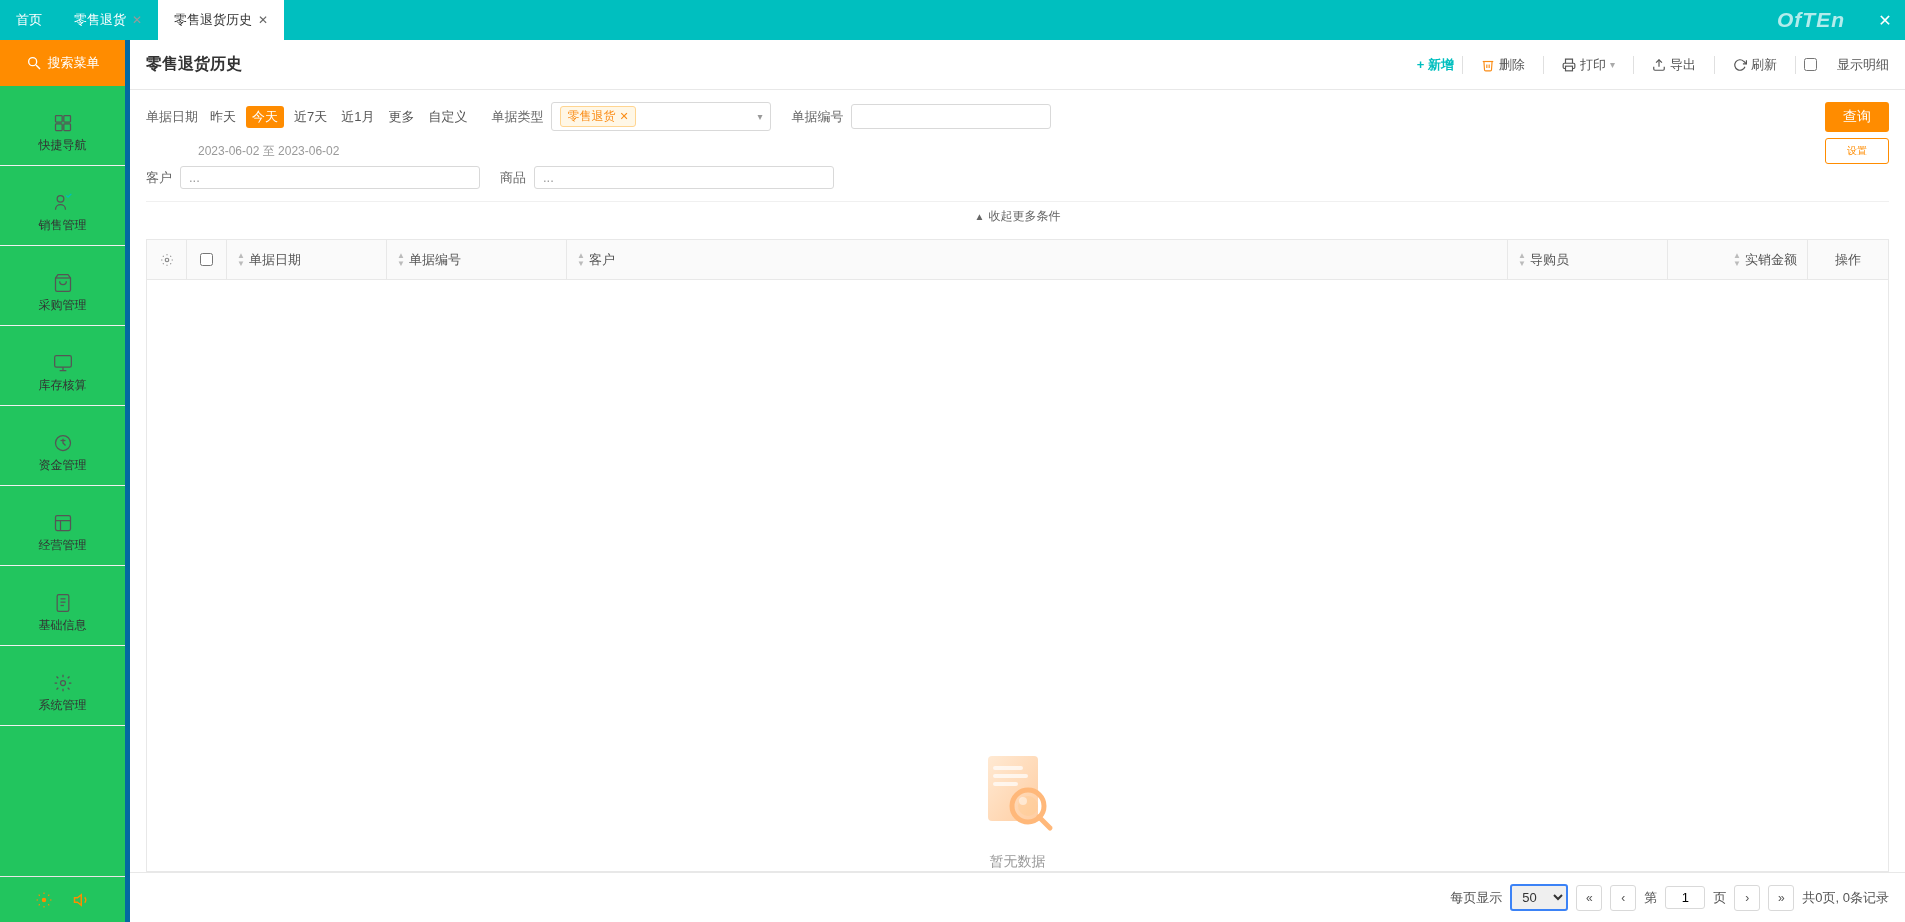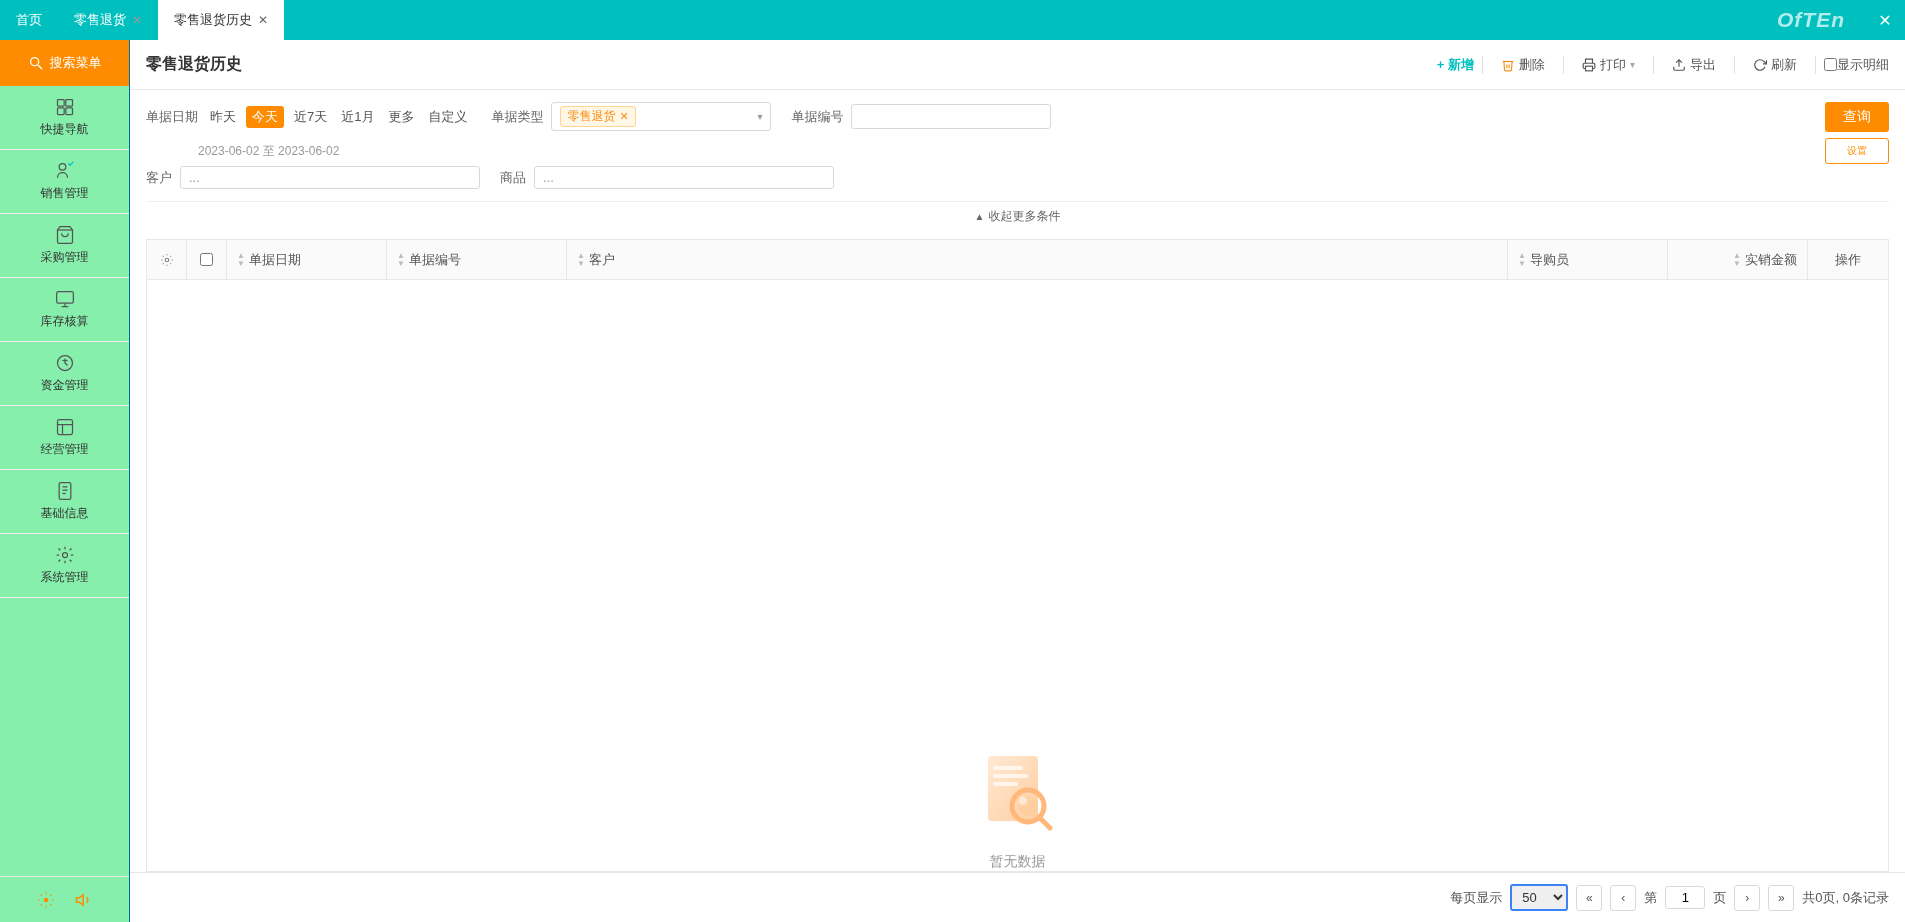--- a/index.html
+++ b/index.html
@@ -55,25 +55,26 @@
 
     
     .main-layout {
       display: flex;
       height: calc(922px - 40px);
     }
 
     
     .sidebar {
       width: 130px;
-      background: #86efac;
+      background: #22c55e;
       display: flex;
       flex-direction: column;
-      border-right: 1px solid #0369a1;
+      border-right: 5px solid #0369a1;
       height: 100%;
+      gap: 16px;
     }
     .sidebar-search {
       height: 46px;
       background: #ff8c00;
       display: flex;
       align-items: center;
       justify-content: center;
       gap: 6px;
       color: #fff;
       font-size: 13px;
@@ -152,21 +153,21 @@
       font-size: 13px;
       cursor: pointer;
       display: flex;
       align-items: center;
       gap: 4px;
       font-weight: bold;
     }
     .display-toggle {
       display: flex;
       align-items: center;
-      gap: 0;
+      gap: 20px;
       font-size: 13px;
       color: #555;
     }
     .display-toggle input { cursor: pointer; }
 
     
     .filter-section {
       padding: 12px 16px 0 16px;
       background: #fff;
     }

